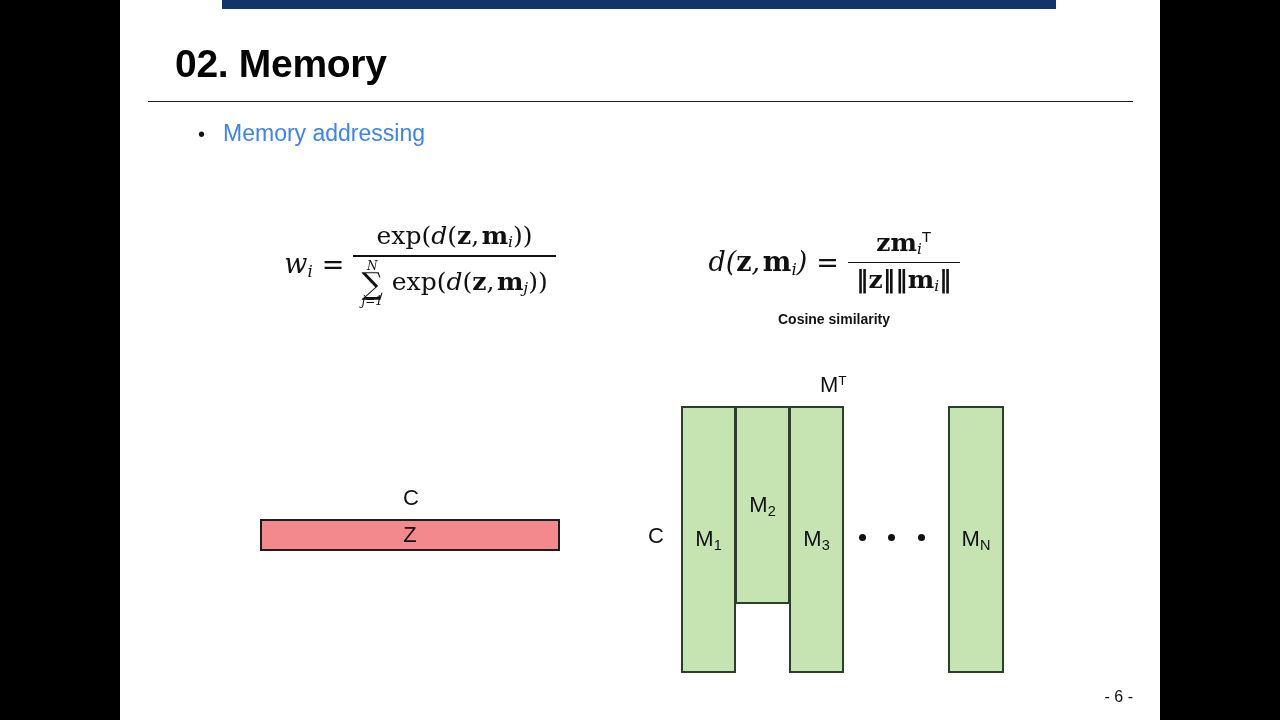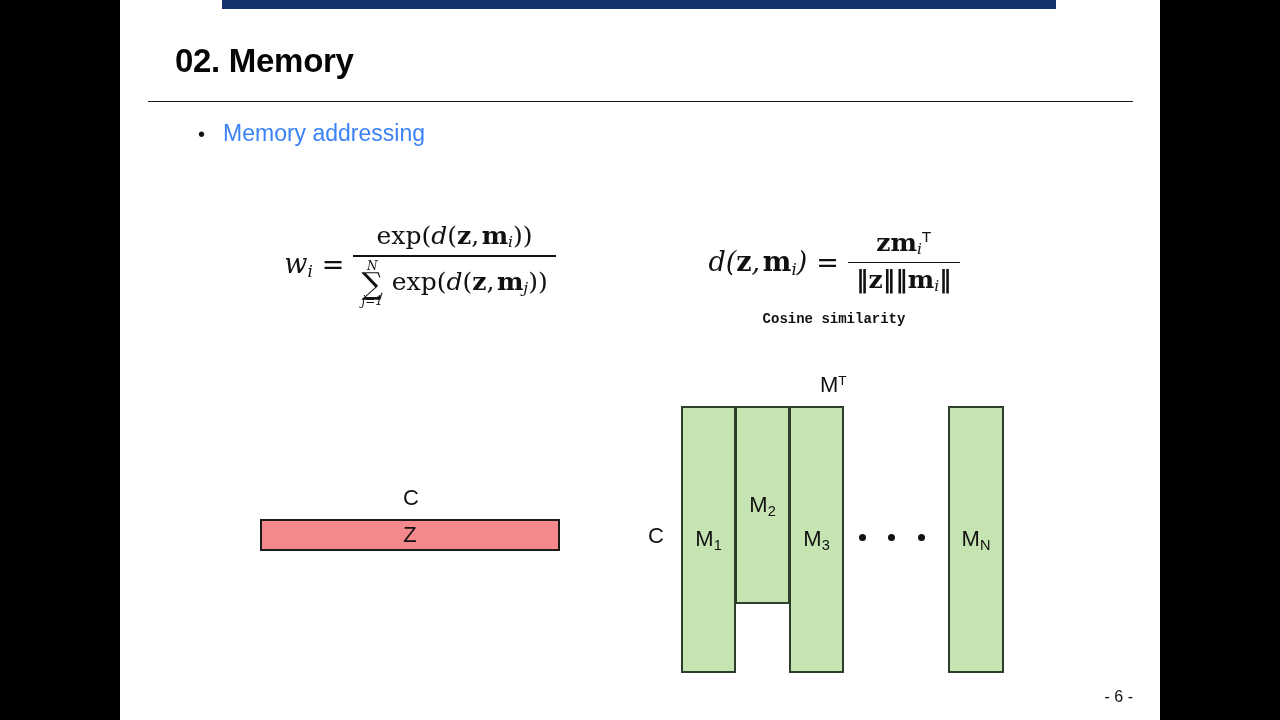--- a/index.html
+++ b/index.html
@@ -35,21 +35,21 @@
     top: 0px;
     width: 834px;
     height: 9px;
     background: #12346b;
   }
   
   .slide-title {
     position: absolute;
     left: 55px;
     top: 42px;
-    font-size: 33px;
+    font-size: 39px;
     font-weight: bold;
     color: #050505;
     letter-spacing: -0.3px;
     white-space: nowrap;
   }
   .title-rule {
     position: absolute;
     left: 28px;
     top: 101px;
     width: 985px;
@@ -122,21 +122,21 @@
     align-items: center;
     vertical-align: middle;
     line-height: 1;
     margin-right: 1px;
   }
   .sigma-wrap .lim-top { font-size: 12px; font-style: italic; margin-bottom: -2px; }
   .sigma-wrap .sig { font-size: 30px; line-height: 0.9; }
   .sigma-wrap .lim-bot { font-size: 12px; font-style: italic; margin-top: -2px; }
   .formula-caption {
     margin-top: 14px;
-    font-family: Liberation Mono, monospace;
+    font-family: Liberation Sans, sans-serif;
     font-size: 14px;
     font-weight: bold;
     color: #111;
   }
   
   .diagram { position: absolute; left: 0; top: 0; width: 100%; height: 100%; }
   .label-plain {
     position: absolute;
     font-family: "Liberation Sans", sans-serif;
     font-size: 22px;

